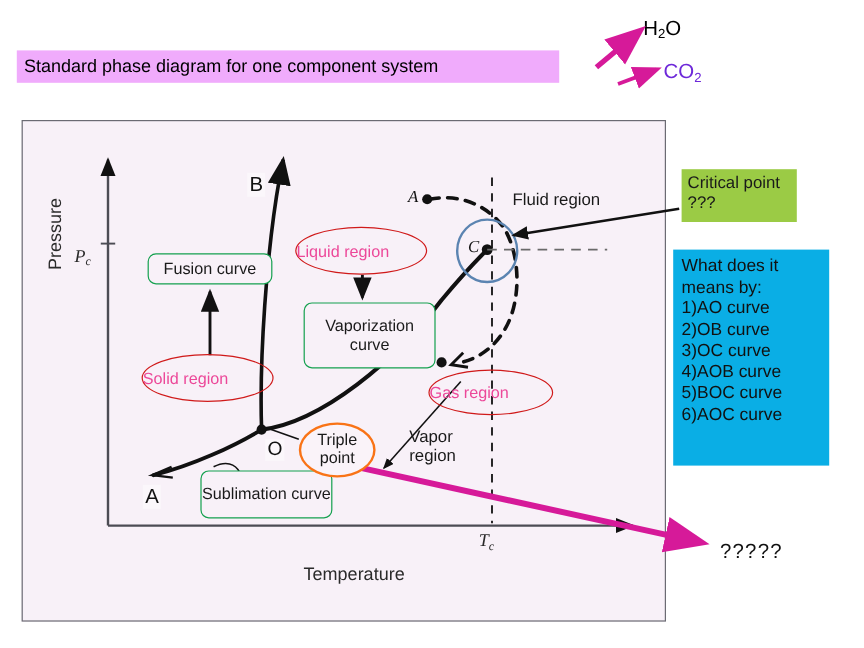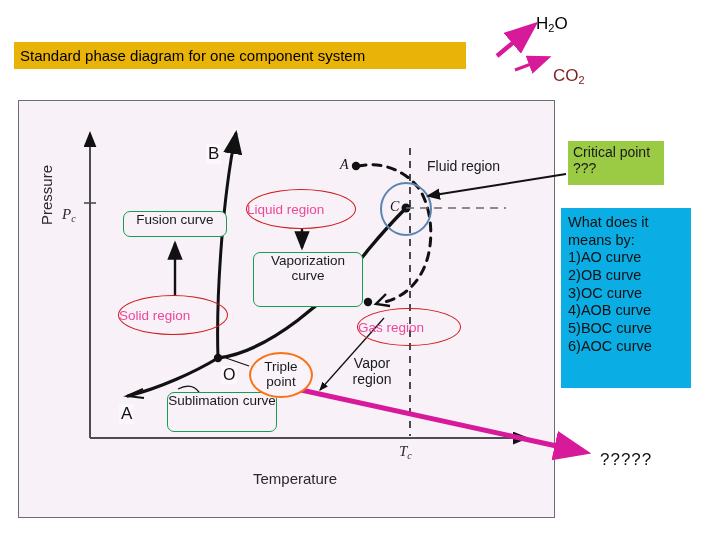--- a/index.html
+++ b/index.html
@@ -8,28 +8,28 @@
     background:#ffffff;
     font-family:"Liberation Sans", sans-serif;
     position:relative;
     overflow:hidden;
   }
   .abs{position:absolute;}
 
   
   #title-banner{
     left:14px;top:42px;width:452px;height:27px;
-    background:#eab308;
+    background:#f0abfc;
     display:flex;align-items:center;
     padding-left:6px;box-sizing:border-box;
     font-size:15px;color:#000;
     white-space:nowrap;
   }
   #h2o-label{left:536px;top:14px;font-size:17px;color:#000;}
-  #co2-label{left:553px;top:66px;font-size:17px;color:#7f1d1d;}
+  #co2-label{left:553px;top:50px;font-size:17px;color:#6d28d9;}
   .sub{font-size:11px;vertical-align:-3px;}
 
   
   #diagram-frame{
     left:18px;top:100px;width:537px;height:418px;
     background:#f8f1f8;
     border:1.5px solid #6b6b73;
     box-sizing:border-box;
   }
 
@@ -53,21 +53,21 @@
   
   .ptlabel{font-family:"Liberation Serif",serif;font-style:italic;
            font-size:14px;color:#111;}
   .bigletter{font-size:17px;color:#111;background:#fbf7fb;padding:0 2px;}
 
   
   .greenbox{
     border:1.6px solid #13a04e;border-radius:7px;
     background:#f8f1f8;
     color:#1a1a1a;font-size:13.5px;
-    display:flex;align-items:flex-start;justify-content:center;
+    display:flex;align-items:center;justify-content:center;
     text-align:center;line-height:1.12;
     box-sizing:border-box;
   }
   #fusion-curve-box{left:123px;top:211px;width:104px;height:26px;}
   #vaporization-curve-box{left:253px;top:252px;width:110px;height:55px;}
   #sublimation-curve-box{left:167px;top:392px;width:110px;height:40px;}
 
   
   .redellipse{
     border:1.9px solid #d01a1a;border-radius:50%;
@@ -84,21 +84,21 @@
     left:249px;top:352px;width:64px;height:46px;
     border:2px solid #f97316;border-radius:50%;
     background:#faf3f9;color:#1a1a1a;font-size:13.5px;line-height:1.1;
     display:flex;align-items:center;justify-content:center;text-align:center;
     box-sizing:border-box;
   }
 
   
   #fluid-region-label{left:427px;top:158px;font-size:14px;color:#1a1a1a;}
   #vapor-region-label{left:341px;top:355px;font-size:14px;color:#1a1a1a;
-                      line-height:1.15;text-align:center;width:62px;}
+                      line-height:1.15;width:62px;}
 
   
   #critical-point-box{
     left:568px;top:141px;width:96px;height:44px;
     background:#9bcb45;color:#1a1a1a;font-size:14px;
     padding:3px 5px;box-sizing:border-box;line-height:1.15;
   }
   #question-box{
     left:561px;top:208px;width:130px;height:180px;
     background:#0aaee5;color:#111;font-size:14.5px;

